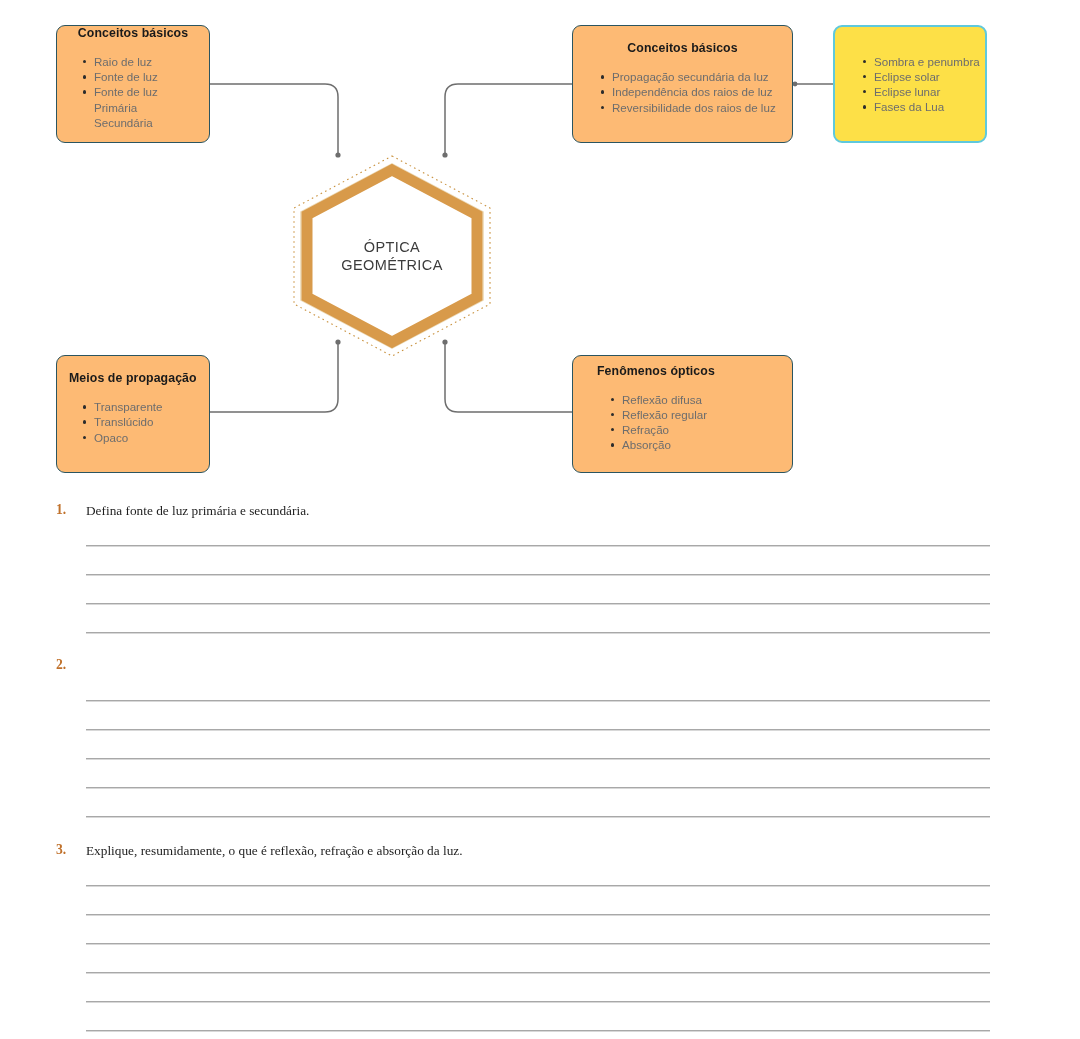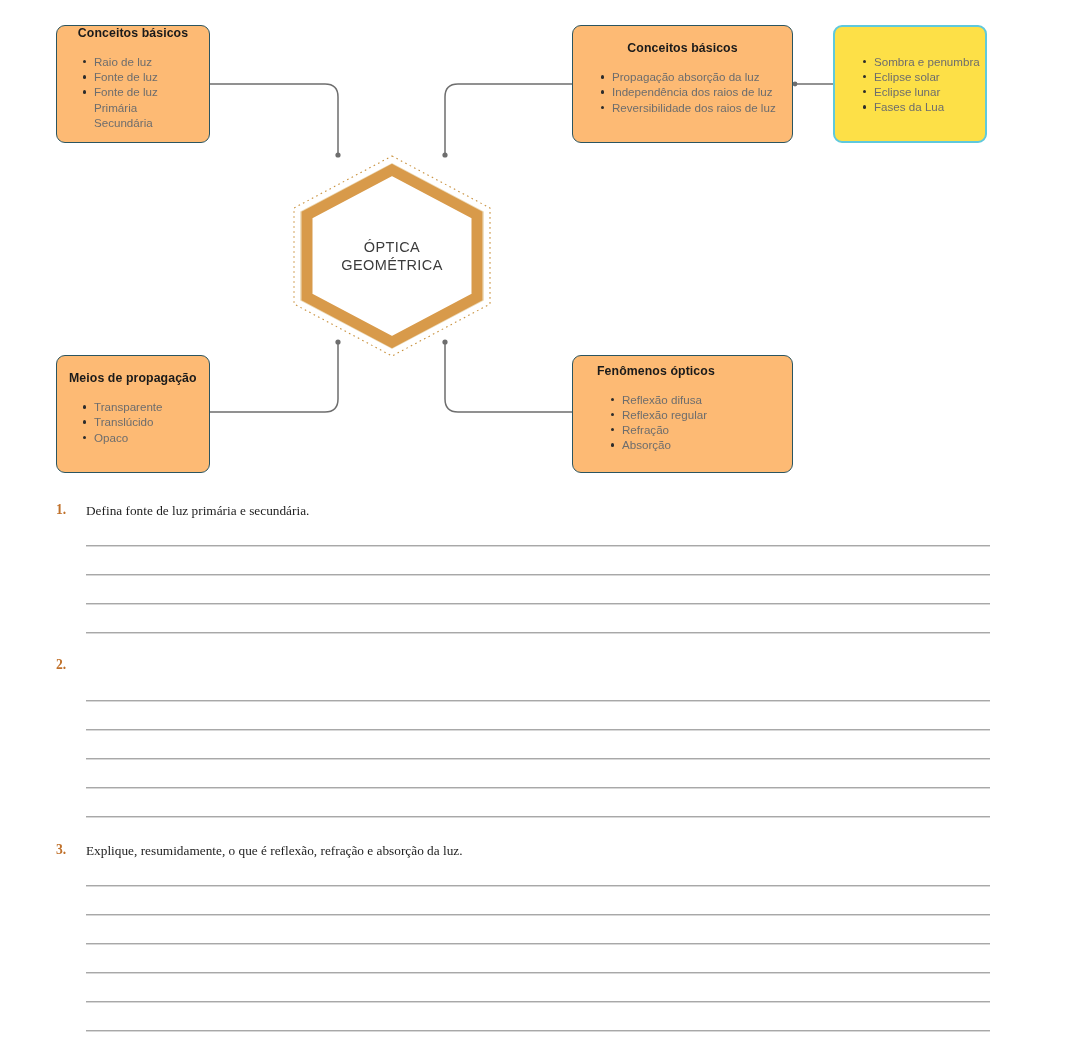--- a/index.html
+++ b/index.html
@@ -195,21 +195,21 @@
       <li>Fonte de luz</li>
       <li>Fonte de luz</li>
       <li class="sub">Primária</li>
       <li class="sub">Secundária</li>
     </ul>
   </div>
 
   <div class="node" id="node-conceitos-2">
     <div class="node-title centered">Conceitos básicos</div>
     <ul>
-      <li>Propagação absorção da luz</li>
+      <li>Propagação secundária da luz</li>
       <li>Independência dos raios de luz</li>
       <li>Reversibilidade dos raios de luz</li>
     </ul>
   </div>
 
   <div class="node highlight" id="node-fenomenos-luz">
     <ul>
       <li>Sombra e penumbra</li>
       <li>Eclipse solar</li>
       <li>Eclipse lunar</li>

